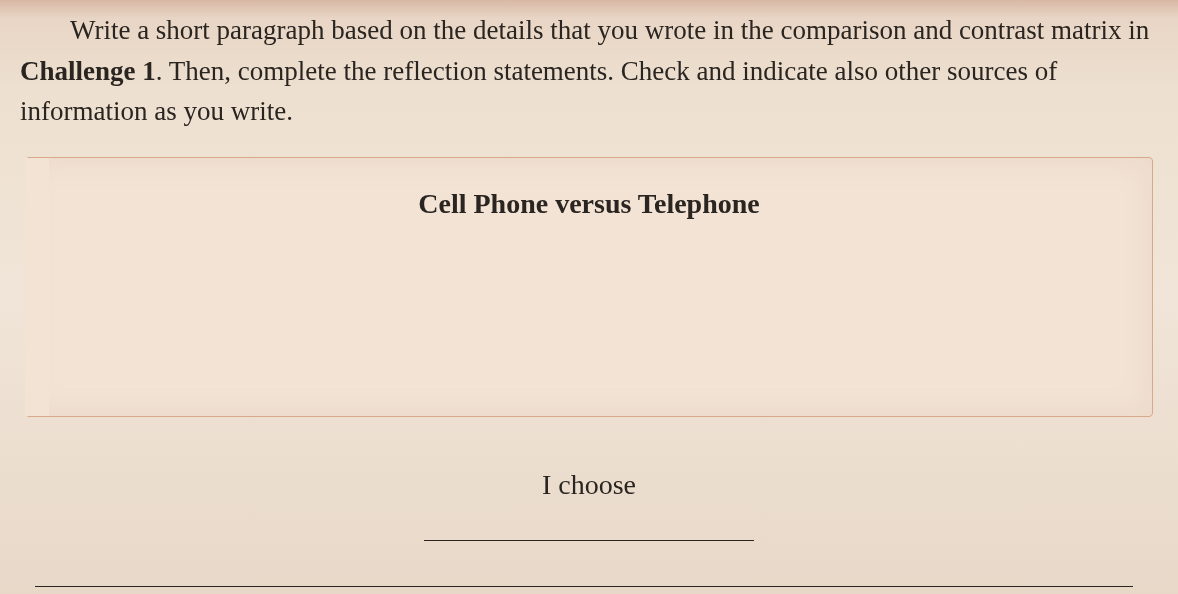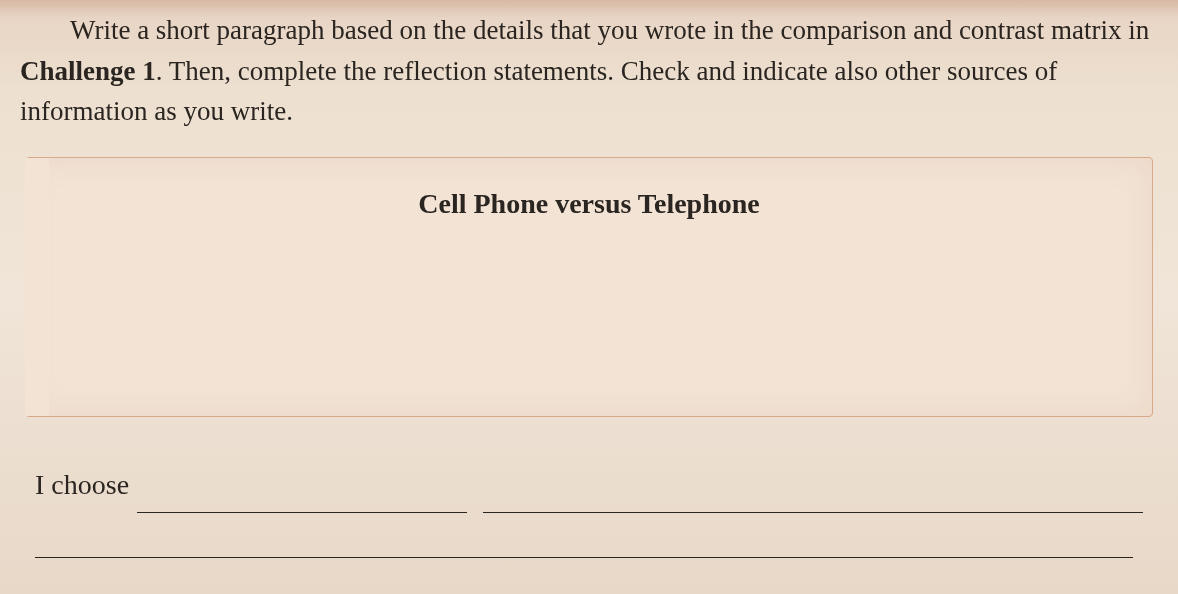--- a/index.html
+++ b/index.html
@@ -70,22 +70,23 @@
     
     .fill-section {
       padding: 15px 35px 0 35px;
       font-size: 28px;
       color: #2a2520;
       line-height: 2.0;
     }
     
     .fill-line-1 {
       display: flex;
-      align-items: flex-end;
+      align-items: center;
       white-space: nowrap;
+      flex-direction: column;
     }
     
     .blank-1 {
       display: inline-block;
       border-bottom: 1.5px solid #2a2520;
       width: 330px;
       margin: 0 8px;
       height: 1em;
     }
     

